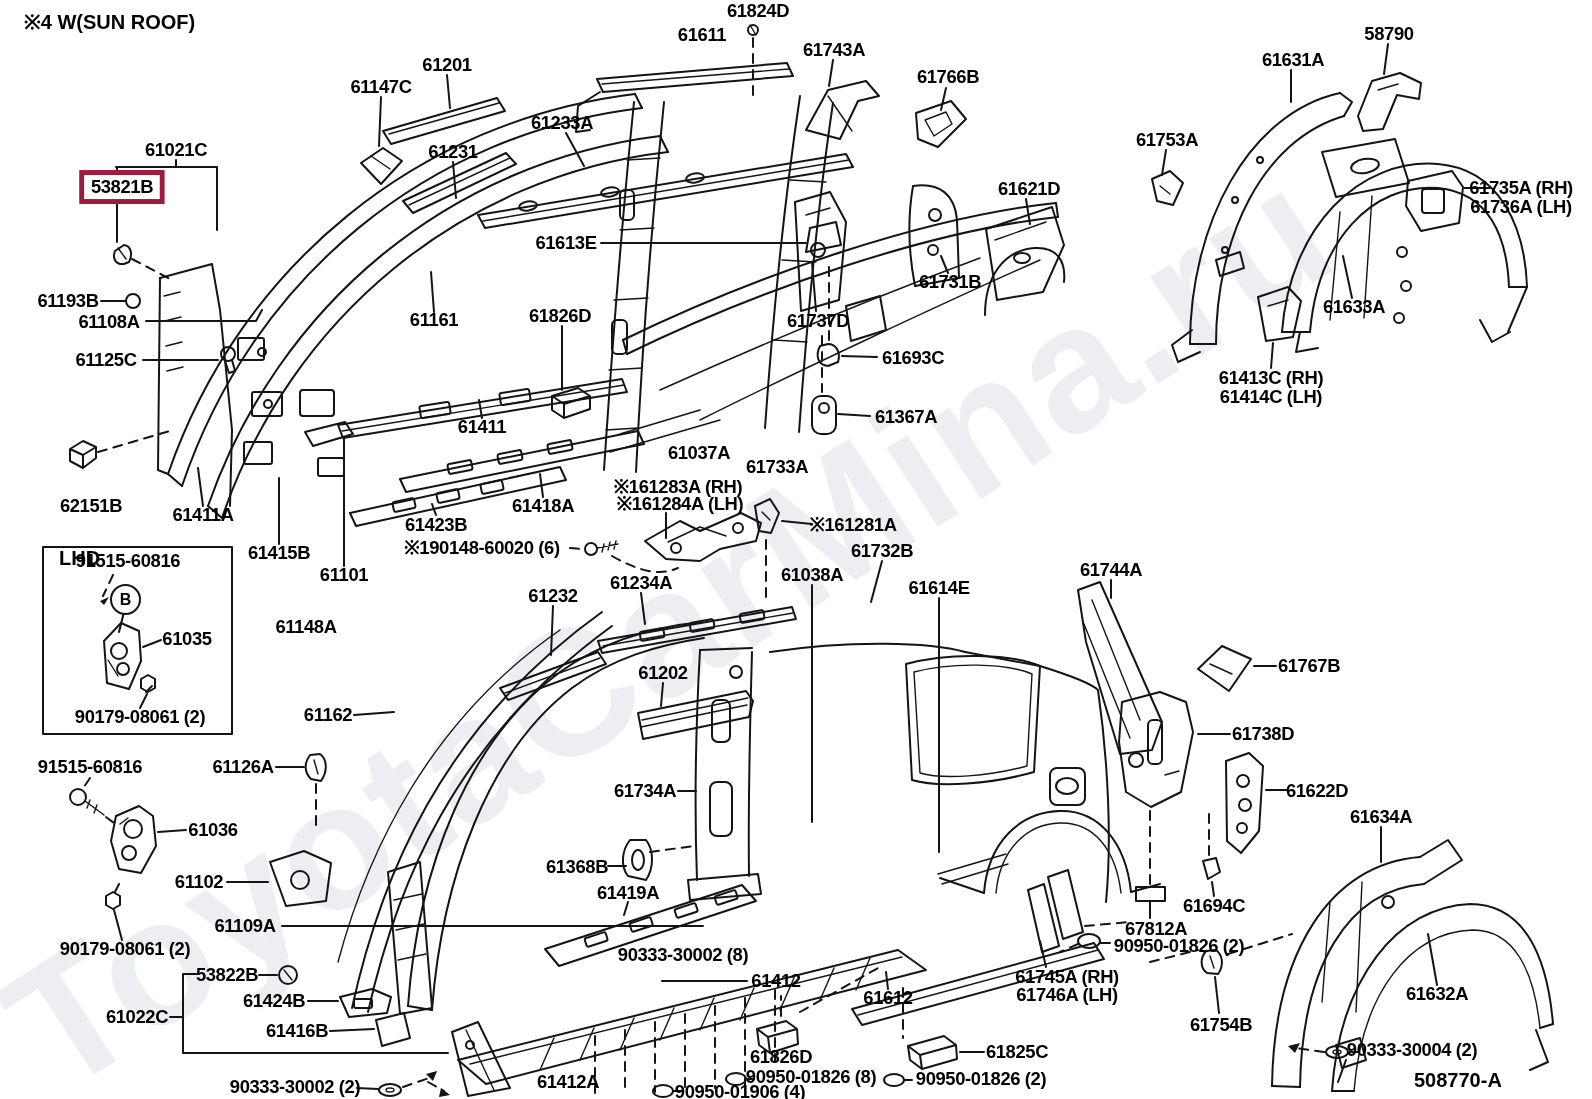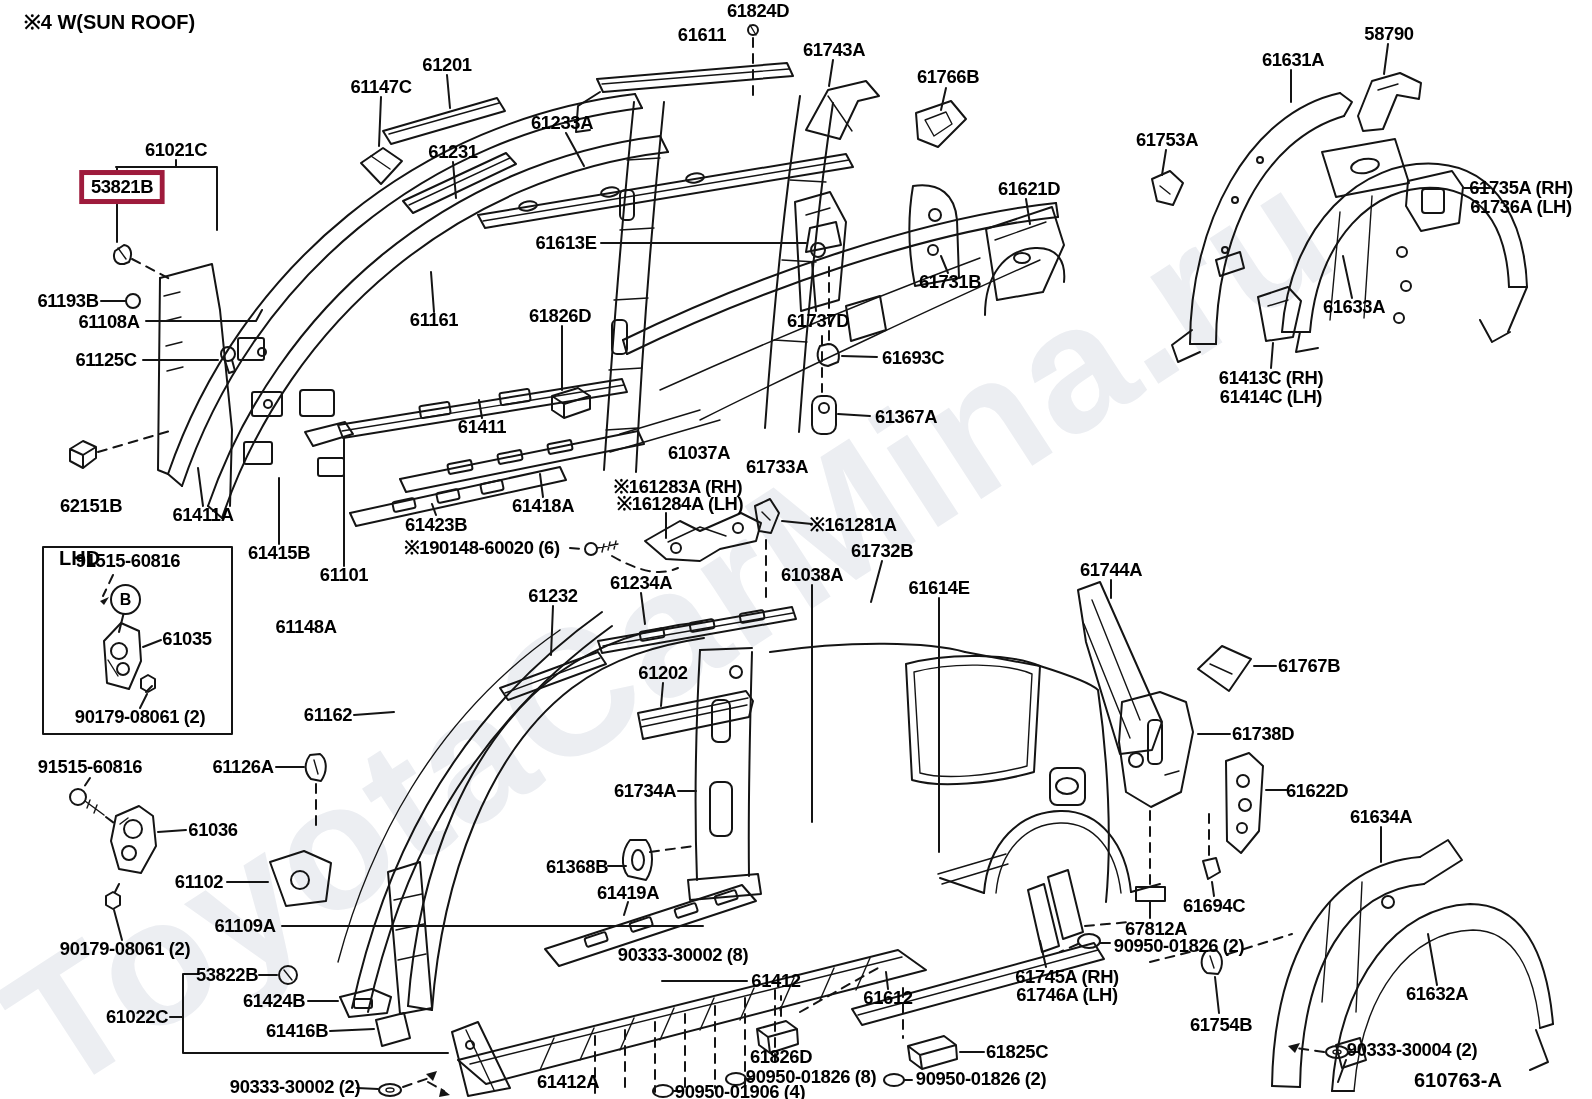--- a/index.html
+++ b/index.html
@@ -493,15 +493,15 @@
       <div class="lbl" style="left: 1179px; top: 946px;">90950-01826 (2)</div>
       <div class="lbl" style="left: 1221px; top: 1025px;">61754B</div>
       <div class="lbl" style="left: 1437px; top: 994px;">61632A</div>
       <div class="lbl" style="left: 1214px; top: 906px;">61694C</div>
       <div class="lbl" style="left: 1412px; top: 1050px;">90333-30004 (2)</div>
     </div>
 
   <div class="note">※4 W(SUN ROOF)</div>
   <div class="lhd-label">LHD</div>
   <div class="circle-b">B</div>
-  <div class="code">610763-A</div>
+  <div class="code">508770-A</div>
 
 </div>
 
 </body></html>

